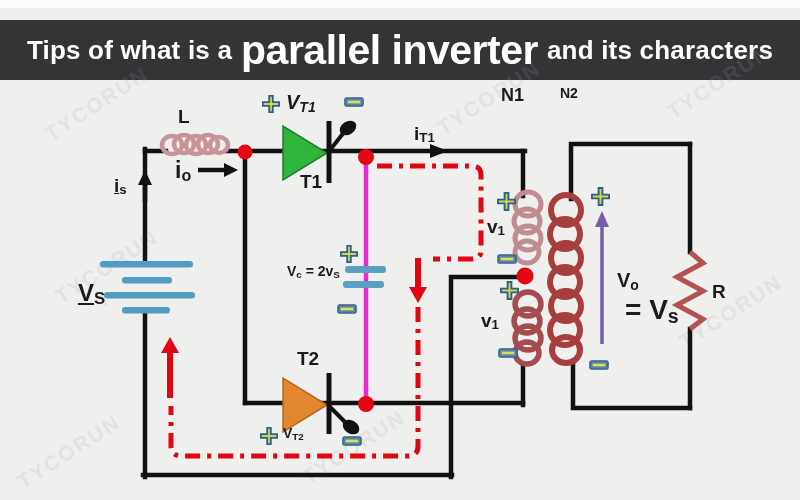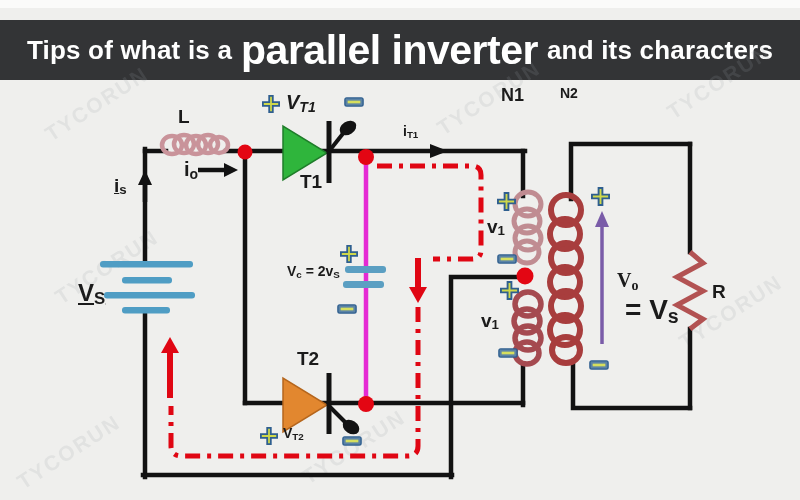--- a/index.html
+++ b/index.html
@@ -196,40 +196,40 @@
   </svg>
 <svg class="icon" style="left:342px;top:436px;" width="20" height="10" viewBox="0 0 22 11">
     <rect x="1" y="1" width="20" height="9" rx="2" fill="#5b83a6" stroke="#2f5f8f" stroke-width="1.5"></rect>
     <rect x="4" y="4" width="14" height="3" fill="#d6df5e"></rect>
   </svg>
 
 <div class="lbl" style="left:178px;top:107px;font-size:19px;">L</div>
 
 <div class="lbl" style="left:114px;top:176px;font-size:19px;text-decoration:underline;"><span>i</span><span class="sub">s</span></div>
 
-<div class="lbl" style="left:184px;top:159px;font-size:20px;"><span>i</span><span class="sub">o</span></div>
-
-<div class="lbl" style="left:403px;top:124px;font-size:14px;"><span>i</span><span class="sub">T1</span></div>
+<div class="lbl" style="left:175px;top:159px;font-size:23px;"><span>i</span><span class="sub">o</span></div>
+
+<div class="lbl" style="left:414px;top:124px;font-size:19px;"><span>i</span><span class="sub">T1</span></div>
 
 <div class="lbl" style="left:286px;top:92px;font-size:20px;font-style:italic;"><span>V</span><span class="sub">T1</span></div>
 
 <div class="lbl" style="left:300px;top:172px;font-size:19px;">T1</div>
 
 <div class="lbl" style="left:501px;top:86px;font-size:18px;text-align:right;">N1</div>
 <div class="lbl" style="left:560px;top:86px;font-size:14px;">N2</div>
 
 <div class="lbl" style="left:487px;top:217px;font-size:19px;"><span>v</span><span class="sub">1</span></div>
 
 <div class="lbl" style="left:481px;top:311px;font-size:19px;"><span>v</span><span class="sub">1</span></div>
 
 <div class="lbl" style="left:287px;top:264px;font-size:14px;"><span>V</span><span class="sub">c</span><span> = 2v</span><span class="sub">S</span></div>
 
 <div class="lbl" style="left:297px;top:349px;font-size:19px;">T2</div>
 
 <div class="lbl" style="left:283px;top:426px;font-size:14px;"><span>V</span><span class="sub">T2</span></div>
 
 <div class="lbl" style="left:78px;top:281px;font-size:24px;text-decoration:underline;"><span>V</span><span class="sub">S</span></div>
 
-<div class="lbl" style="left:617px;top:270px;font-size:20px;font-family:Liberation Serif, serif;"><span>V</span><span class="sub">o</span></div>
+<div class="lbl" style="left:617px;top:270px;font-size:20px;"><span>V</span><span class="sub">o</span></div>
 
 <div class="lbl" style="left:625px;top:296px;font-size:28px;"><span>= V</span><span class="sub">s</span></div>
 
 <div class="lbl" style="left:712px;top:282px;font-size:19px;">R</div>
 
 </body></html>

